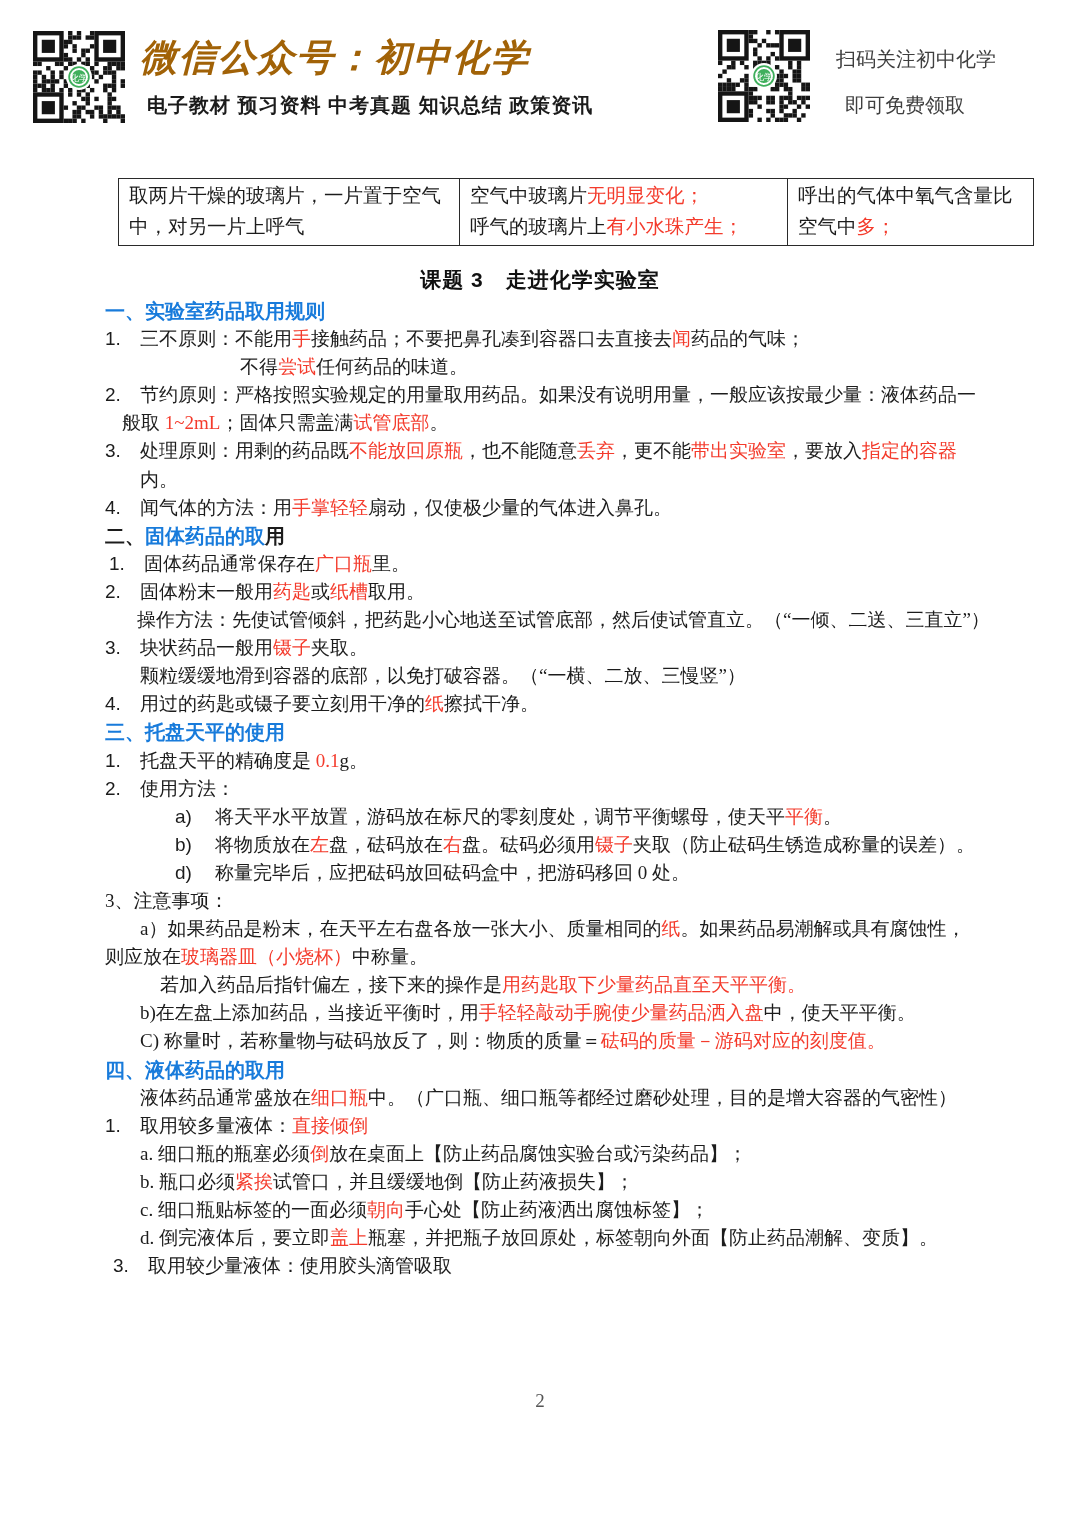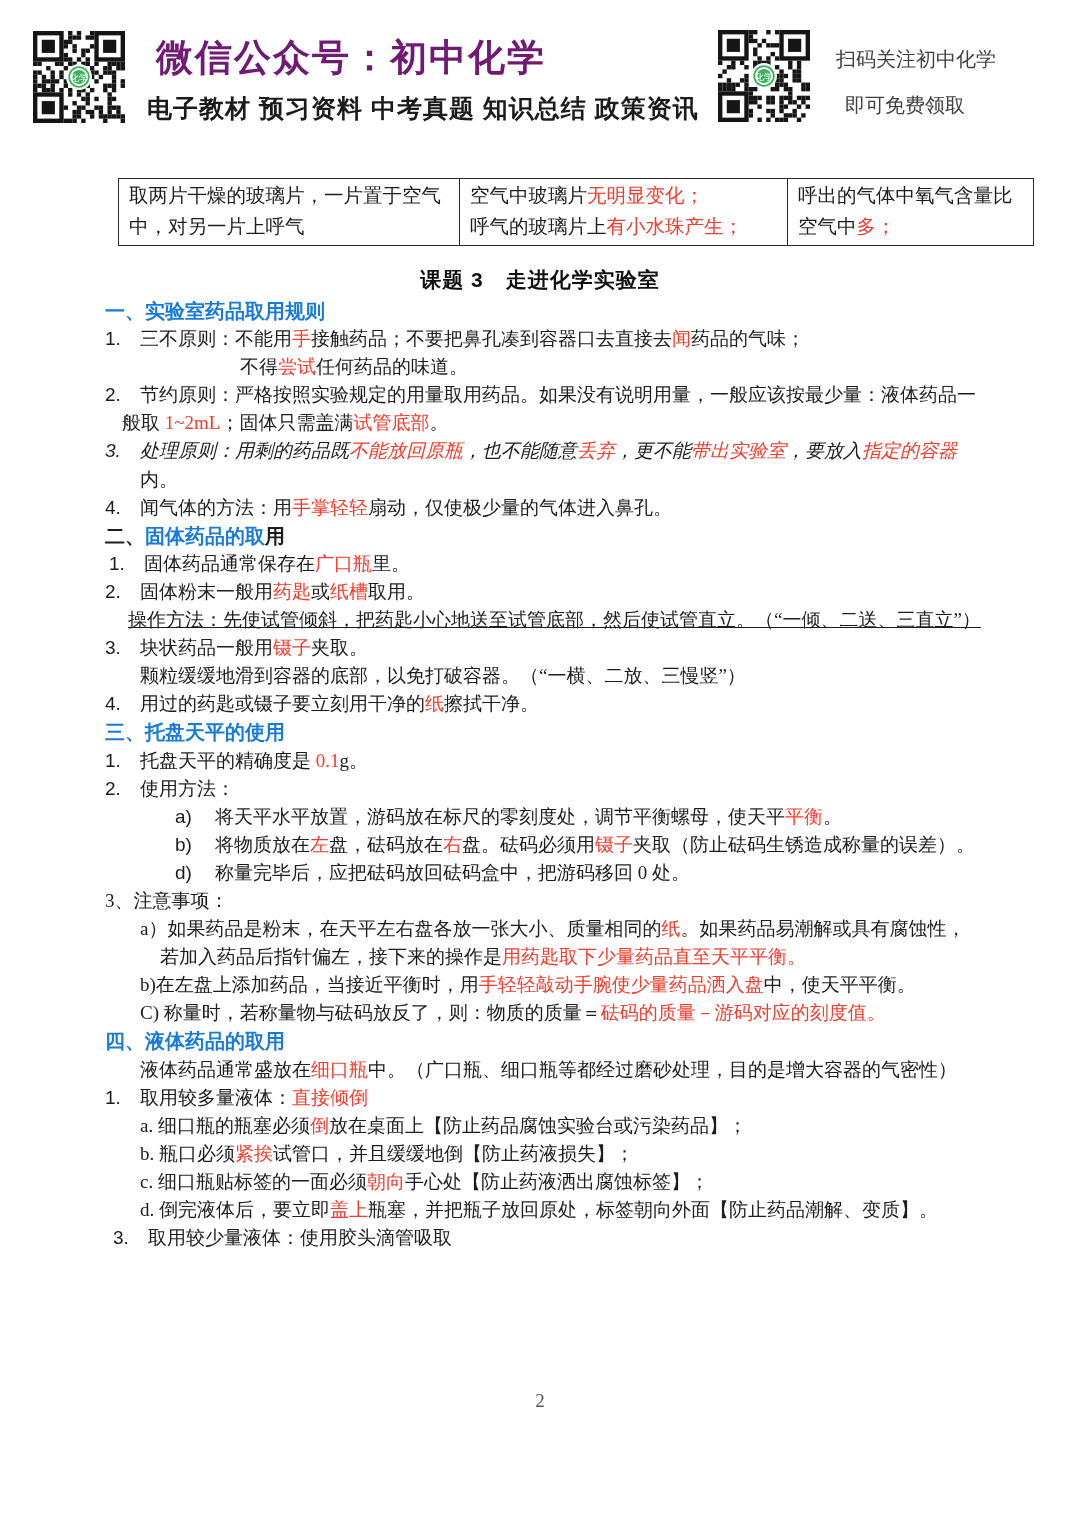--- a/index.html
+++ b/index.html
@@ -6,28 +6,28 @@
   body{
     width:1080px;height:1527px;background:#ffffff;position:relative;overflow:hidden;
     font-family:"Liberation Serif","DejaVu Serif",serif;color:#1c1c1c;
   }
   
   .header{position:absolute;top:0;left:0;width:1080px;height:162px;background:#fff;}
   .qr{position:absolute;width:92px;height:92px;}
   .qr-left{left:33px;top:31px;}
   .qr-right{left:718px;top:30px;}
   .h-title{
-    position:absolute;left:156px;top:33px;
+    position:absolute;left:140px;top:33px;
     font-family:"Liberation Sans","DejaVu Sans",sans-serif;font-weight:bold;
-    font-size:37px;color:#701a75;letter-spacing:2px;white-space:nowrap;
+    font-size:37px;color:#a16207;letter-spacing:2px;white-space:nowrap;font-style:italic;
   }
   .h-sub{
     position:absolute;left:147px;top:92px;
     font-family:"Liberation Sans","DejaVu Sans",sans-serif;font-weight:bold;
-    font-size:25px;color:#1b1b1b;letter-spacing:1px;white-space:nowrap;
+    font-size:20px;color:#1b1b1b;letter-spacing:1px;white-space:nowrap;
   }
   .h-r1,.h-r2{
     position:absolute;font-family:"Liberation Sans","DejaVu Sans",sans-serif;
     font-size:20px;color:#3f3f3f;white-space:nowrap;
   }
   .h-r1{left:836px;top:46px;}
   .h-r2{left:845px;top:92px;}
   
   .obs-table{
     position:absolute;left:118px;top:178px;border-collapse:collapse;
@@ -396,38 +396,39 @@
 </table>
 
 <div class="doc-title">课题 3　走进化学实验室</div>
 
 <div class="doc-body" id="doc-body">
     <div class="line" style="margin-left: 0px;"><span class="seg-b">一、实验室药品取用规则</span></div>
     <div class="line" style="margin-left: 0px;"><span class="marker" style="width: 35px;">1.</span><span>三不原则：不能用</span><span class="seg-r">手</span><span>接触药品；不要把鼻孔凑到容器口去直接去</span><span class="seg-r">闻</span><span>药品的气味；</span></div>
     <div class="line" style="margin-left: 135px;"><span>不得</span><span class="seg-r">尝试</span><span>任何药品的味道。</span></div>
     <div class="line" style="margin-left: 0px;"><span class="marker" style="width: 35px;">2.</span><span>节约原则：严格按照实验规定的用量取用药品。如果没有说明用量，一般应该按最少量：液体药品一</span></div>
     <div class="line" style="margin-left: 17px;"><span>般取 </span><span class="seg-r">1~2mL</span><span>；固体只需盖满</span><span class="seg-r">试管底部</span><span>。</span></div>
-    <div class="line" style="margin-left: 0px; font-style: italic;"><span class="marker" style="width: 35px;">3.</span><span>处理原则：用剩的药品既</span><span class="seg-r">不能放回原瓶</span><span>，也不能随意</span><span class="seg-r">丢弃</span><span>，更不能</span><span class="seg-r">带出实验室</span><span>，要放入</span><span class="seg-r">指定的容器</span></div>
+    <div class="line" style="margin-left: 0px;"><span class="marker" style="width: 35px;">3.</span><span>处理原则：用剩的药品既</span><span class="seg-r">不能放回原瓶</span><span>，也不能随意</span><span class="seg-r">丢弃</span><span>，更不能</span><span class="seg-r">带出实验室</span><span>，要放入</span><span class="seg-r">指定的容器</span></div>
     <div class="line" style="margin-left: 35px;"><span>内。</span></div>
     <div class="line" style="margin-left: 0px;"><span class="marker" style="width: 35px;">4.</span><span>闻气体的方法：用</span><span class="seg-r">手掌轻轻</span><span>扇动，仅使极少量的气体进入鼻孔。</span></div>
     <div class="line" style="margin-left: 0px;"><span class="seg-kb">二、</span><span class="seg-b">固体药品的取</span><span class="seg-kb">用</span></div>
     <div class="line" style="margin-left: 4px;"><span class="marker" style="width: 35px;">1.</span><span>固体药品通常保存在</span><span class="seg-r">广口瓶</span><span>里。</span></div>
     <div class="line" style="margin-left: 0px;"><span class="marker" style="width: 35px;">2.</span><span>固体粉末一般用</span><span class="seg-r">药匙</span><span>或</span><span class="seg-r">纸槽</span><span>取用。</span></div>
-    <div class="line" style="margin-left: 23px; text-decoration: underline;"><span>操作方法：先使试管倾斜，把药匙小心地送至试管底部，然后使试管直立。（“一倾、二送、三直立”）</span></div>
+    <div class="line" style="margin-left: 32px;"><span>操作方法：先使试管倾斜，把药匙小心地送至试管底部，然后使试管直立。（“一倾、二送、三直立”）</span></div>
     <div class="line" style="margin-left: 0px;"><span class="marker" style="width: 35px;">3.</span><span>块状药品一般用</span><span class="seg-r">镊子</span><span>夹取。</span></div>
     <div class="line" style="margin-left: 35px;"><span>颗粒缓缓地滑到容器的底部，以免打破容器。（“一横、二放、三慢竖”）</span></div>
     <div class="line" style="margin-left: 0px;"><span class="marker" style="width: 35px;">4.</span><span>用过的药匙或镊子要立刻用干净的</span><span class="seg-r">纸</span><span>擦拭干净。</span></div>
     <div class="line" style="margin-left: 0px;"><span class="seg-b">三、托盘天平的使用</span></div>
     <div class="line" style="margin-left: 0px;"><span class="marker" style="width: 35px;">1.</span><span>托盘天平的精确度是 </span><span class="seg-r">0.1</span><span>g。</span></div>
     <div class="line" style="margin-left: 0px;"><span class="marker" style="width: 35px;">2.</span><span>使用方法：</span></div>
     <div class="line" style="margin-left: 70px;"><span class="marker" style="width: 40px;">a)</span><span>将天平水平放置，游码放在标尺的零刻度处，调节平衡螺母，使天平</span><span class="seg-r">平衡</span><span>。</span></div>
     <div class="line" style="margin-left: 70px;"><span class="marker" style="width: 40px;">b)</span><span>将物质放在</span><span class="seg-r">左</span><span>盘，砝码放在</span><span class="seg-r">右</span><span>盘。砝码必须用</span><span class="seg-r">镊子</span><span>夹取（防止砝码生锈造成称量的误差）。</span></div>
     <div class="line" style="margin-left: 70px;"><span class="marker" style="width: 40px;">d)</span><span>称量完毕后，应把砝码放回砝码盒中，把游码移回 0 处。</span></div>
     <div class="line" style="margin-left: 0px;"><span>3、注意事项：</span></div>
     <div class="line" style="margin-left: 35px;"><span>a）如果药品是粉末，在天平左右盘各放一张大小、质量相同的</span><span class="seg-r">纸</span><span>。如果药品易潮解或具有腐蚀性，</span></div>
+    <div class="line" style="margin-left: 0px;"><span>则应放在</span><span class="seg-r">玻璃器皿（小烧杯）</span><span>中称量。</span></div>
     <div class="line" style="margin-left: 55px;"><span>若加入药品后指针偏左，接下来的操作是</span><span class="seg-r">用药匙取下少量药品直至天平平衡。</span></div>
     <div class="line" style="margin-left: 35px;"><span>b)在左盘上添加药品，当接近平衡时，用</span><span class="seg-r">手轻轻敲动手腕使少量药品洒入盘</span><span>中，使天平平衡。</span></div>
     <div class="line" style="margin-left: 35px;"><span>C) 称量时，若称量物与砝码放反了，则：物质的质量＝</span><span class="seg-r">砝码的质量－游码对应的刻度值。</span></div>
     <div class="line" style="margin-left: 0px;"><span class="seg-b">四、液体药品的取用</span></div>
     <div class="line" style="margin-left: 35px;"><span>液体药品通常盛放在</span><span class="seg-r">细口瓶</span><span>中。（广口瓶、细口瓶等都经过磨砂处理，目的是增大容器的气密性）</span></div>
     <div class="line" style="margin-left: 0px;"><span class="marker" style="width: 35px;">1.</span><span>取用较多量液体：</span><span class="seg-r">直接倾倒</span></div>
     <div class="line" style="margin-left: 35px;"><span>a. 细口瓶的瓶塞必须</span><span class="seg-r">倒</span><span>放在桌面上【防止药品腐蚀实验台或污染药品】；</span></div>
     <div class="line" style="margin-left: 35px;"><span>b. 瓶口必须</span><span class="seg-r">紧挨</span><span>试管口，并且缓缓地倒【防止药液损失】；</span></div>
     <div class="line" style="margin-left: 35px;"><span>c. 细口瓶贴标签的一面必须</span><span class="seg-r">朝向</span><span>手心处【防止药液洒出腐蚀标签】；</span></div>
     <div class="line" style="margin-left: 35px;"><span>d. 倒完液体后，要立即</span><span class="seg-r">盖上</span><span>瓶塞，并把瓶子放回原处，标签朝向外面【防止药品潮解、变质】。</span></div>

